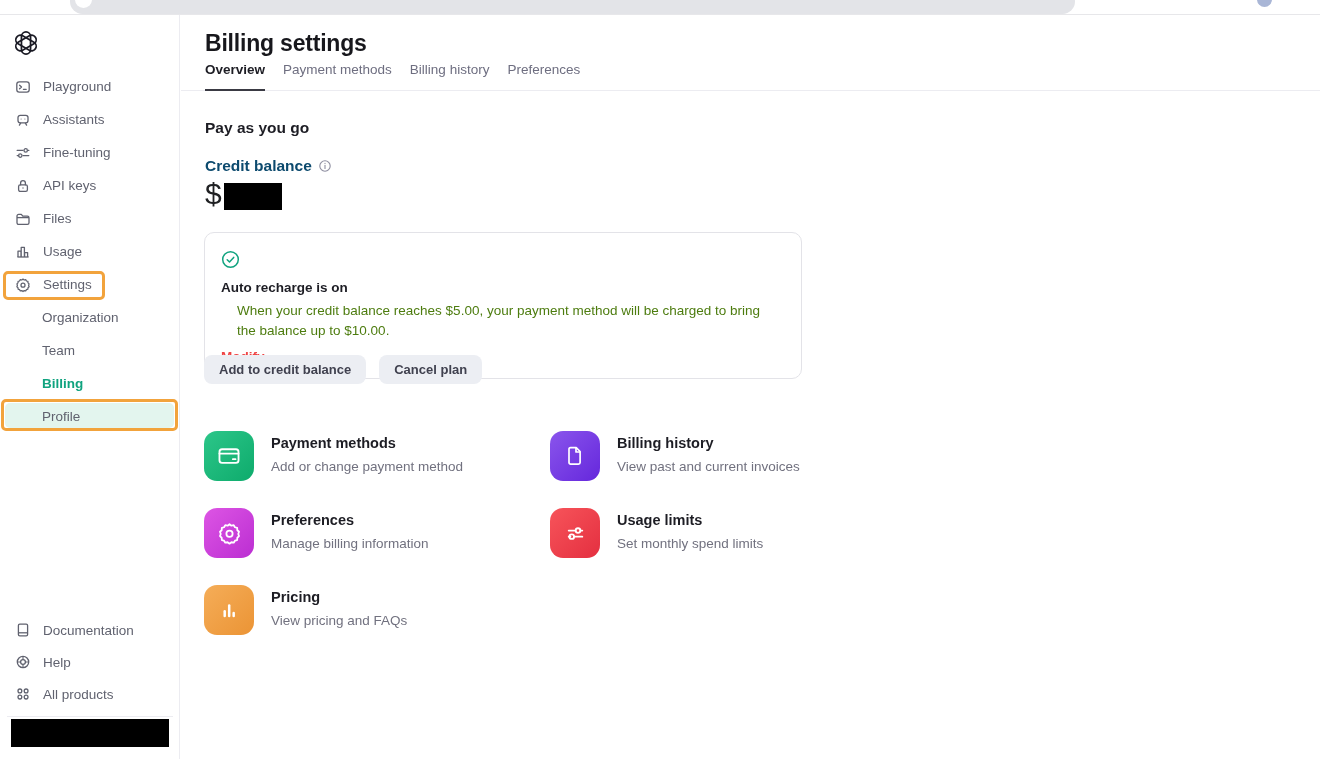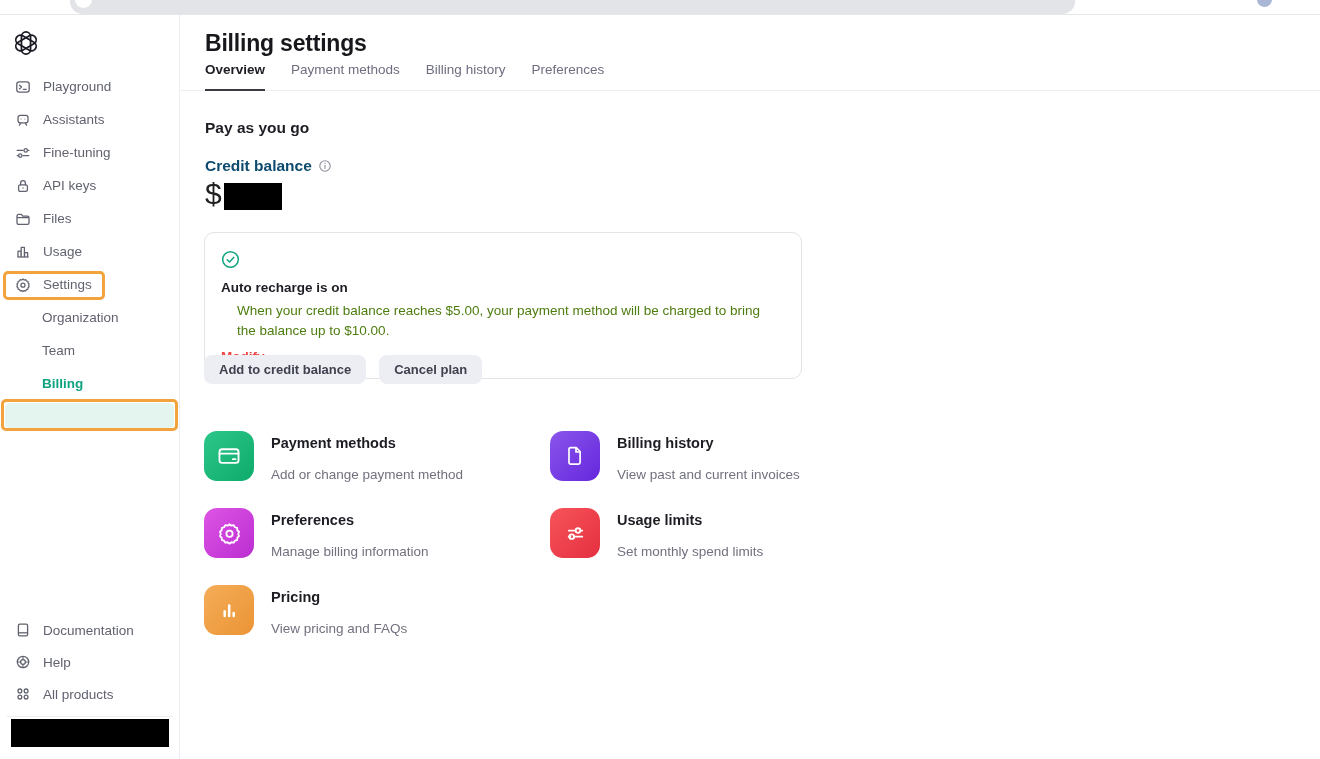--- a/index.html
+++ b/index.html
@@ -37,21 +37,21 @@
   .annotation.settings { left:3px; top:256px; width:102px; height:29px; }
   .annotation.billing { left:1px; top:384px; width:177px; height:32px; }
   .side-divider { position:absolute; left:7px; top:701px; width:166px; height:1px; background:#ececf1; }
   .redacted-account { position:absolute; left:11px; top:704px; width:158px; height:28px; background:#000; }
 
   
   #main { position:absolute; left:181px; top:15px; width:1139px; height:744px; background:#fff; }
   .page-title { position:absolute; left:24px; top:15px; font-size:23px; font-weight:700;
                 letter-spacing:-0.2px; color:#17171c; }
   .tabs-bar { position:absolute; left:0; right:0; top:47px; height:29px; border-bottom:1px solid #ececf1;
-              display:flex; align-items:flex-start; padding-left:24px; gap:26px; }
+              display:flex; align-items:flex-start; padding-left:24px; gap:18px; }
   .tab { font-size:13.5px; color:#6e6e80; padding-bottom:12px; cursor:pointer; }
   .tab.active { color:#1d1d24; font-weight:700; border-bottom:2px solid #3a3a43; margin-bottom:-1px; }
 
   .section-heading { position:absolute; left:24px; top:104px; font-size:15.5px; font-weight:700; color:#1d1d24; }
   .credit-label-row { position:absolute; left:24px; top:142px; display:flex; align-items:center; gap:7px; }
   .credit-label-row .lbl { font-size:15.5px; font-weight:700; color:#0c4a6e; }
   .balance-row { position:absolute; left:24px; top:160px; display:flex; align-items:flex-start; gap:2px; }
   .currency { font-size:30px; font-weight:400; color:#202123; line-height:38px; }
   .redacted-balance { width:58px; height:27px; background:#000; margin-top:8px; }
 
@@ -65,21 +65,21 @@
 
   .actions-row { position:absolute; left:23px; top:340px; display:flex; gap:13px; }
   .gbtn { height:29px; padding:0 15px; border-radius:8px; background:#eceef3; border:none;
           font-family:"Liberation Sans",sans-serif; font-size:13px; font-weight:700; color:#40414f;
           display:flex; align-items:center; cursor:pointer; }
 
   .feature-card { position:absolute; display:flex; gap:17px; cursor:pointer; width:330px; }
   .feature-card .tile { width:50px; height:50px; border-radius:13px; display:flex; align-items:center; justify-content:center; flex:0 0 50px; }
   .feature-card .txt { padding-top:4px; }
   .feature-title { font-size:14.5px; font-weight:700; color:#1d1d24; }
-  .feature-sub { margin-top:16px; font-size:13.5px; color:#71717f; }
+  .feature-sub { margin-top:8px; font-size:13.5px; color:#71717f; }
   .pos-c1r1 { left:23px;  top:416px; }
   .pos-c2r1 { left:369px; top:416px; }
   .pos-c1r2 { left:23px;  top:493px; }
   .pos-c2r2 { left:369px; top:493px; }
   .pos-c1r3 { left:23px;  top:570px; }
   .tile-green   { background:linear-gradient(135deg,#2cc689,#0eab6c); }
   .tile-purple  { background:linear-gradient(135deg,#8a55ec,#6527dc); }
   .tile-magenta { background:linear-gradient(135deg,#dd55e4,#bb2ed2); }
   .tile-red     { background:linear-gradient(135deg,#f7545a,#e42f40); }
   .tile-orange  { background:linear-gradient(135deg,#f5ad58,#eb9435); }
@@ -180,20 +180,23 @@
       </li>
       <li class="side-item sub">
         <span class="lbl">Organization</span>
       </li>
       <li class="side-item sub">
         <span class="lbl">Team</span>
       </li>
       <li class="side-item sub active-billing">
         <span class="lbl">Billing</span>
       </li>
+      <li class="side-item sub">
+        <span class="lbl">Profile</span>
+      </li>
     </ul>
 
     <div class="annotation settings"></div>
     <div class="annotation billing"></div>
 
     <ul class="side-list" id="sidebar-footer">
       <li class="side-item">
         <span class="icon">
           <svg width="16" height="16" viewBox="0 0 16 16" fill="none" stroke="#60626f" stroke-width="1.3" stroke-linejoin="round">
             <rect x="3.4" y="2.2" width="9.2" height="11.6" rx="1.4"></rect>

